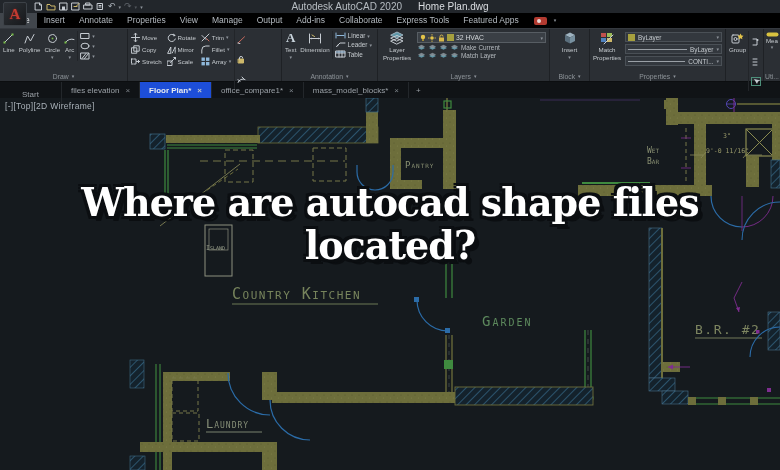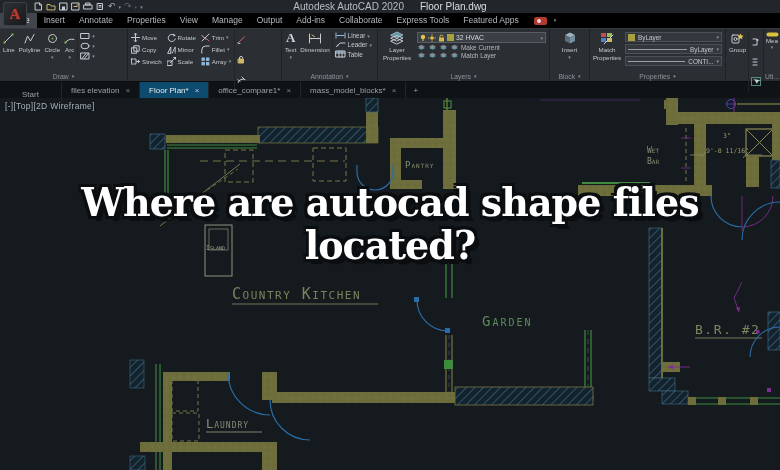--- a/index.html
+++ b/index.html
@@ -47,21 +47,21 @@
   .lyr-row{display:flex;align-items:center;gap:2px;font-size:6.4px;color:#b7bcc1}
   .pr-row{height:10px;background:#33383e;border:1px solid #4a5056;display:flex;align-items:center;gap:3px;padding:0 2px;font-size:6.4px;color:#c5cace;margin-bottom:1px;flex:none}
   .pline{flex:1;border-top:1px solid #9aa0a6;height:0}
   .sw{width:7px;height:7px;background:#a6a03e;display:inline-block}
   .spacer{flex:1}
 
   
   .doctabs{height:16px;background:#101316;display:flex;align-items:stretch;font-size:8px;color:#9aa0a6;z-index:2;position:relative}
   .dtab{display:flex;align-items:center;gap:6px;padding:0 9px;border-right:1px solid #23272b;white-space:nowrap}
   .dtab .x{color:#7d8389;font-size:8px}
-  .dtab.active{background:#0c4a6e;color:#e8ebee;font-weight:400}
+  .dtab.active{background:#1d4ed8;color:#e8ebee;font-weight:700}
   .dtab.active .x{color:#c3c8cc}
   .plus{display:flex;align-items:center;padding:0 7px;color:#9aa0a6}
 
   
   .viewport{position:relative;height:372px;background:#151a1e;overflow:hidden}
   .vpcontrols{position:absolute;top:3px;left:5px;font-size:8.5px;color:#a9b1b8;z-index:3;letter-spacing:.3px}
   .plan{position:absolute;inset:0;z-index:1}
   .headline{position:absolute;left:0;right:0;top:82px;z-index:4;text-align:center;font:700 40px "DejaVu Serif",serif;color:#ffffff;line-height:1.08;letter-spacing:-1px;transform:scaleX(.95);
     text-shadow:3px 3px 0 #0b0e11,-3px 3px 0 #0b0e11,3px -3px 0 #0b0e11,-3px -3px 0 #0b0e11,0 3px 0 #0b0e11,0 -3px 0 #0b0e11,3px 0 0 #0b0e11,-3px 0 0 #0b0e11,5px 5px 0 #0b0e11}
   .plan text{font-family:"DejaVu Sans Mono",monospace;font-variant:small-caps}
@@ -100,21 +100,21 @@
             <path d="M1.5,1.5 h5 v6 h-5 z M3,3.5 h2 M3,5 h2"></path>
           </svg></span>
       <span class="undoredo">↶</span>
         <span class="caret">▾</span>
       <span class="undoredo dim2">↷</span>
         <span class="caret dim2">▾</span>
       <span class="caret">▾</span>
     </div>
     <div class="tb-title">
       <span>Autodesk AutoCAD 2020</span>
-      <span class="doc">Floor Plan.dwg</span>
+      <span class="doc">Home Plan.dwg</span>
     </div>
   </div>
 
   <div class="ribbontabs">
     <span class="rtab active">Home</span>
     <span class="rtab">Insert</span>
     <span class="rtab">Annotate</span>
     <span class="rtab">Properties</span>
     <span class="rtab">View</span>
     <span class="rtab">Manage</span>

